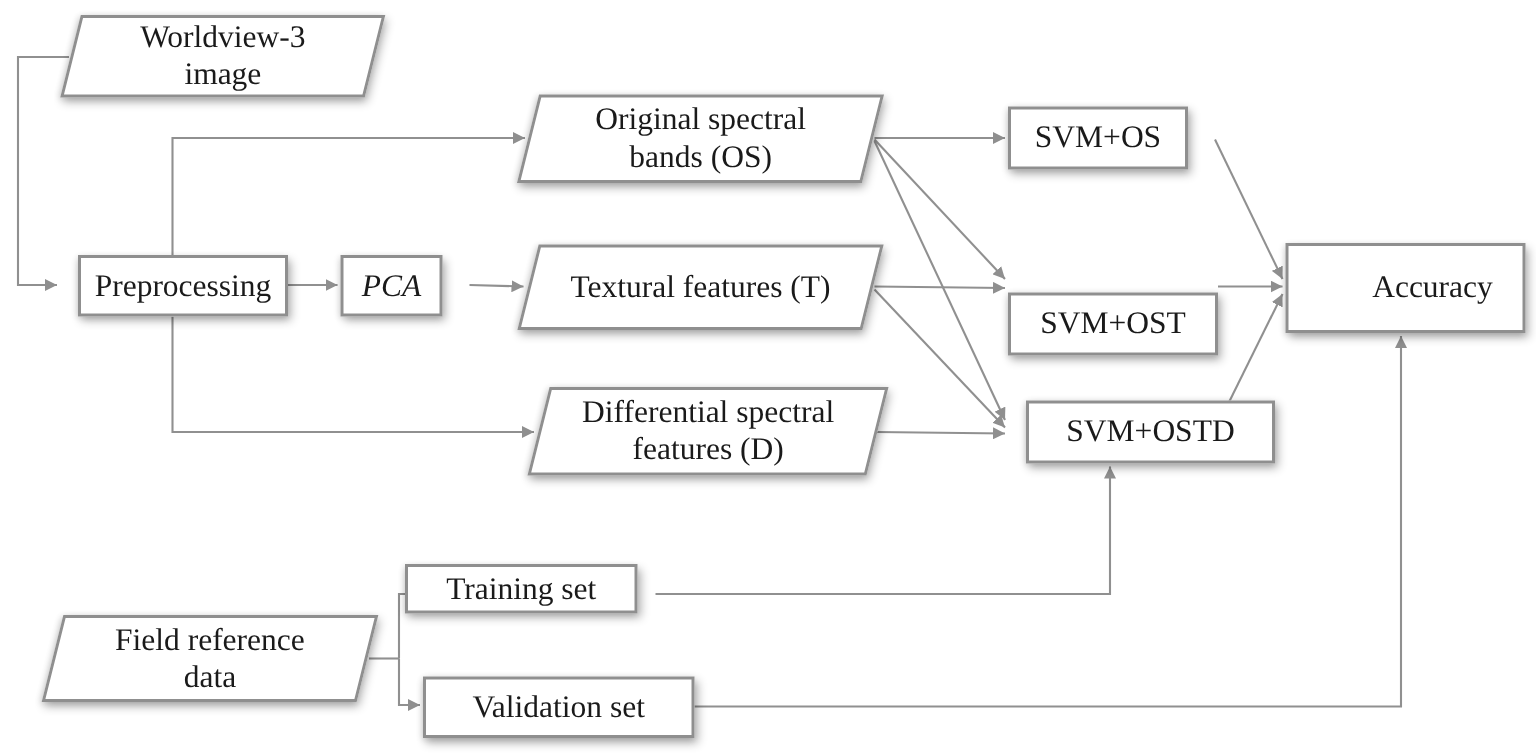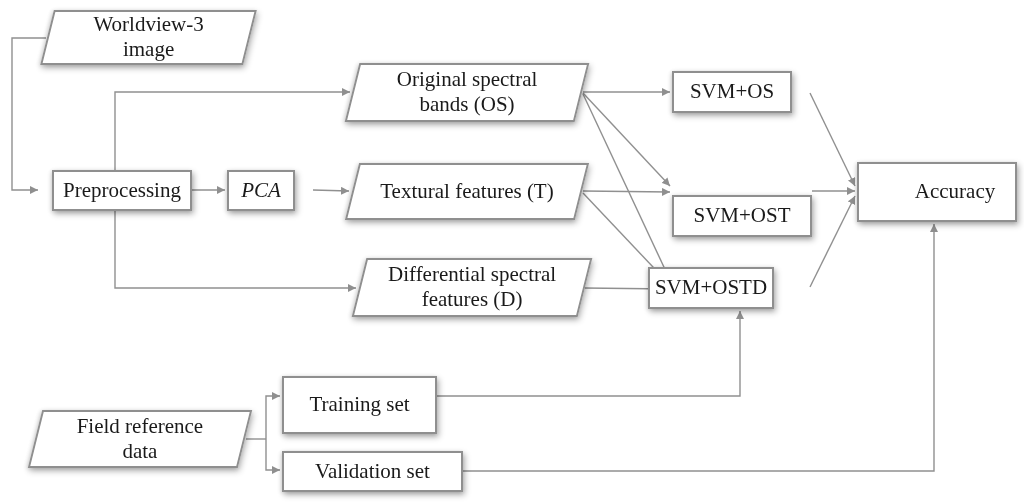--- a/index.html
+++ b/index.html
@@ -113,40 +113,40 @@
       <span>SVM+OS</span>
     </span>
   </div>
 
   <div class="node" style="left:672px; top:170px; width:140px; height:42px;margin-top:25px;">
     <span class="label">
       <span>SVM+OST</span>
     </span>
   </div>
 
-  <div class="node" style="left:648px; top:267px; width:126px; height:42px;">
+  <div class="node" style="left:684px; top:267px; width:166px; height:42px;">
     <span class="label">
       <span>SVM+OSTD</span>
     </span>
   </div>
 
   <div class="node" style="left:857px; top:162px; width:160px; height:60px;padding-left:36px;">
     <span class="label">
       <span>Accuracy</span>
     </span>
   </div>
 
   <div class="node para" style="left:35px; top:410px; width:210px; height:58px;">
     <span class="label">
       <span>Field reference</span>
       <span>data</span>
     </span>
   </div>
 
-  <div class="node" style="left:282px; top:376px; width:155px; height:58px;justify-content:center;">
+  <div class="node" style="left:270px; top:376px; width:155px; height:33px;justify-content:center;">
     <span class="label">
       <span>Training set</span>
     </span>
   </div>
 
   <div class="node" style="left:282px; top:451px; width:181px; height:41px;">
     <span class="label">
       <span>Validation set</span>
     </span>
   </div>

